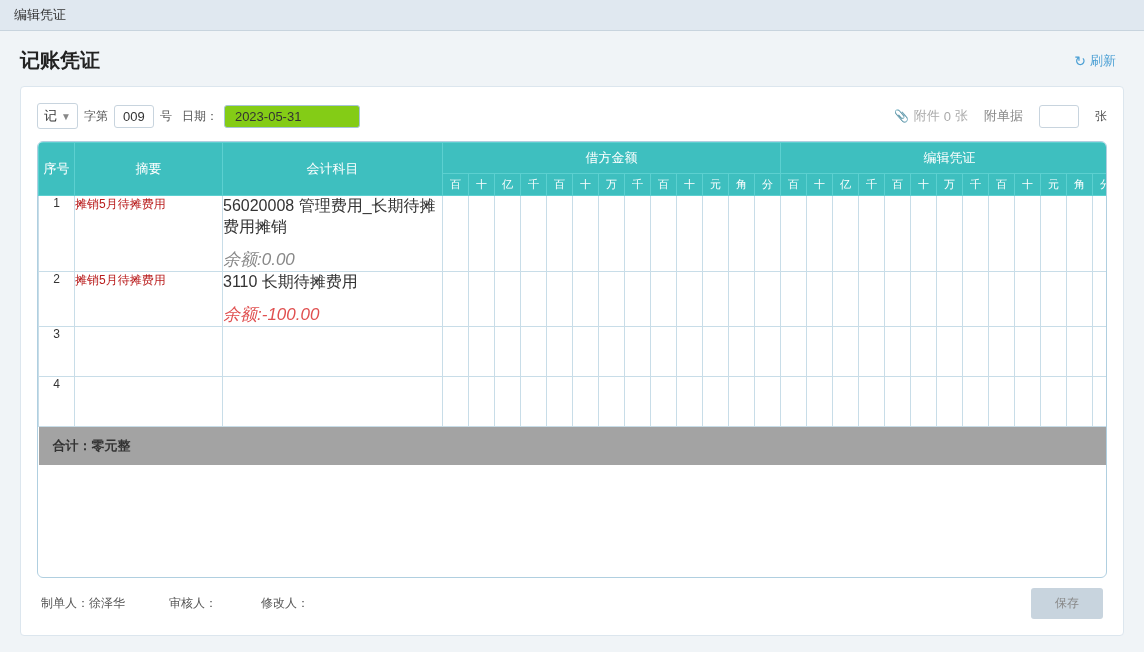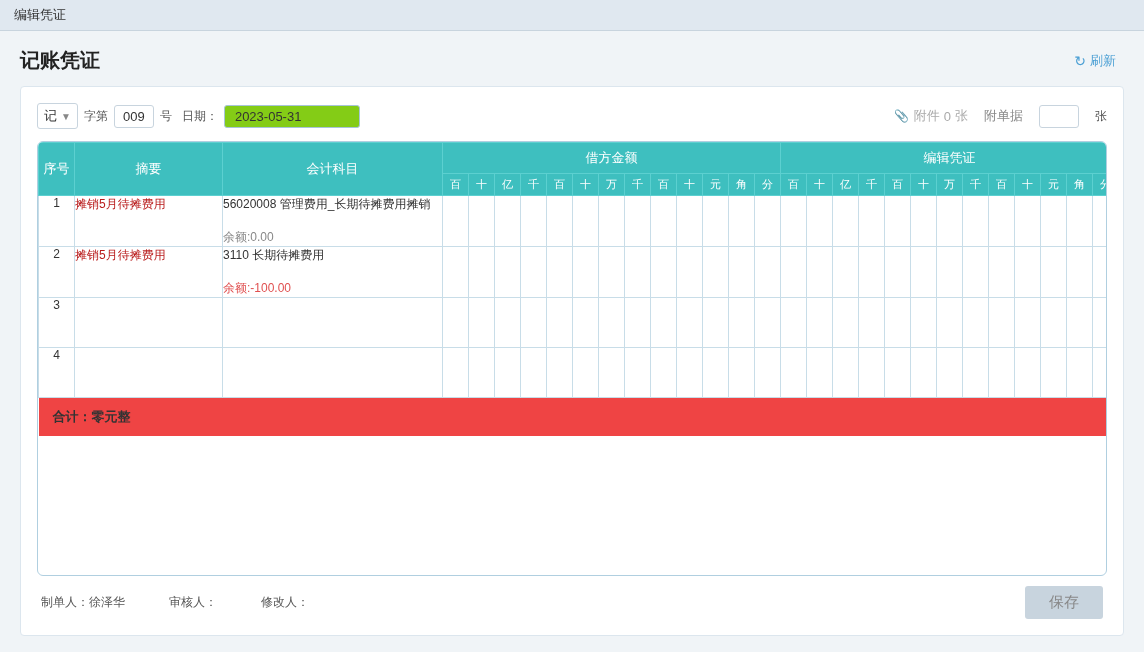--- a/index.html
+++ b/index.html
@@ -210,35 +210,36 @@
     .cell-digit {
       text-align: center;
       padding: 4px 1px;
     }
     .summary-text {
       font-size: 12px;
       color: #b91c1c;
       margin-bottom: 2px;
     }
     .balance-text {
-      font-size: 12px;
+      font-size: 17px;
       color: #888;
-      margin-top: 16px;
+      margin-top: 10px;
+      font-style: italic;
     }
     .balance-text.negative {
       color: #e05050;
     }
     .account-name {
-      font-size: 12px;
+      font-size: 16px;
       color: #333;
       font-weight: normal;
     }
     
     .total-row td {
-      background: #ef4444;
+      background: #a3a3a3;
       padding: 10px 14px;
       font-size: 13px;
       font-weight: bold;
       color: #333;
       border-top: 1px solid #b0cfe0;
     }
     .footer-meta {
       display: flex;
       align-items: center;
       gap: 44px;
@@ -250,21 +251,21 @@
       color: #555;
     }
     .footer-right {
       margin-left: auto;
     }
     .save-btn {
       background: #c8d4de;
       border: none;
       border-radius: 3px;
       padding: 7px 24px;
-      font-size: 15px;
+      font-size: 12px;
       color: #888;
       cursor: pointer;
     }
   </style>
 </head>
 <body>
 
 <div class="window">
   <div class="title-bar">
     <span>编辑凭证</span>

